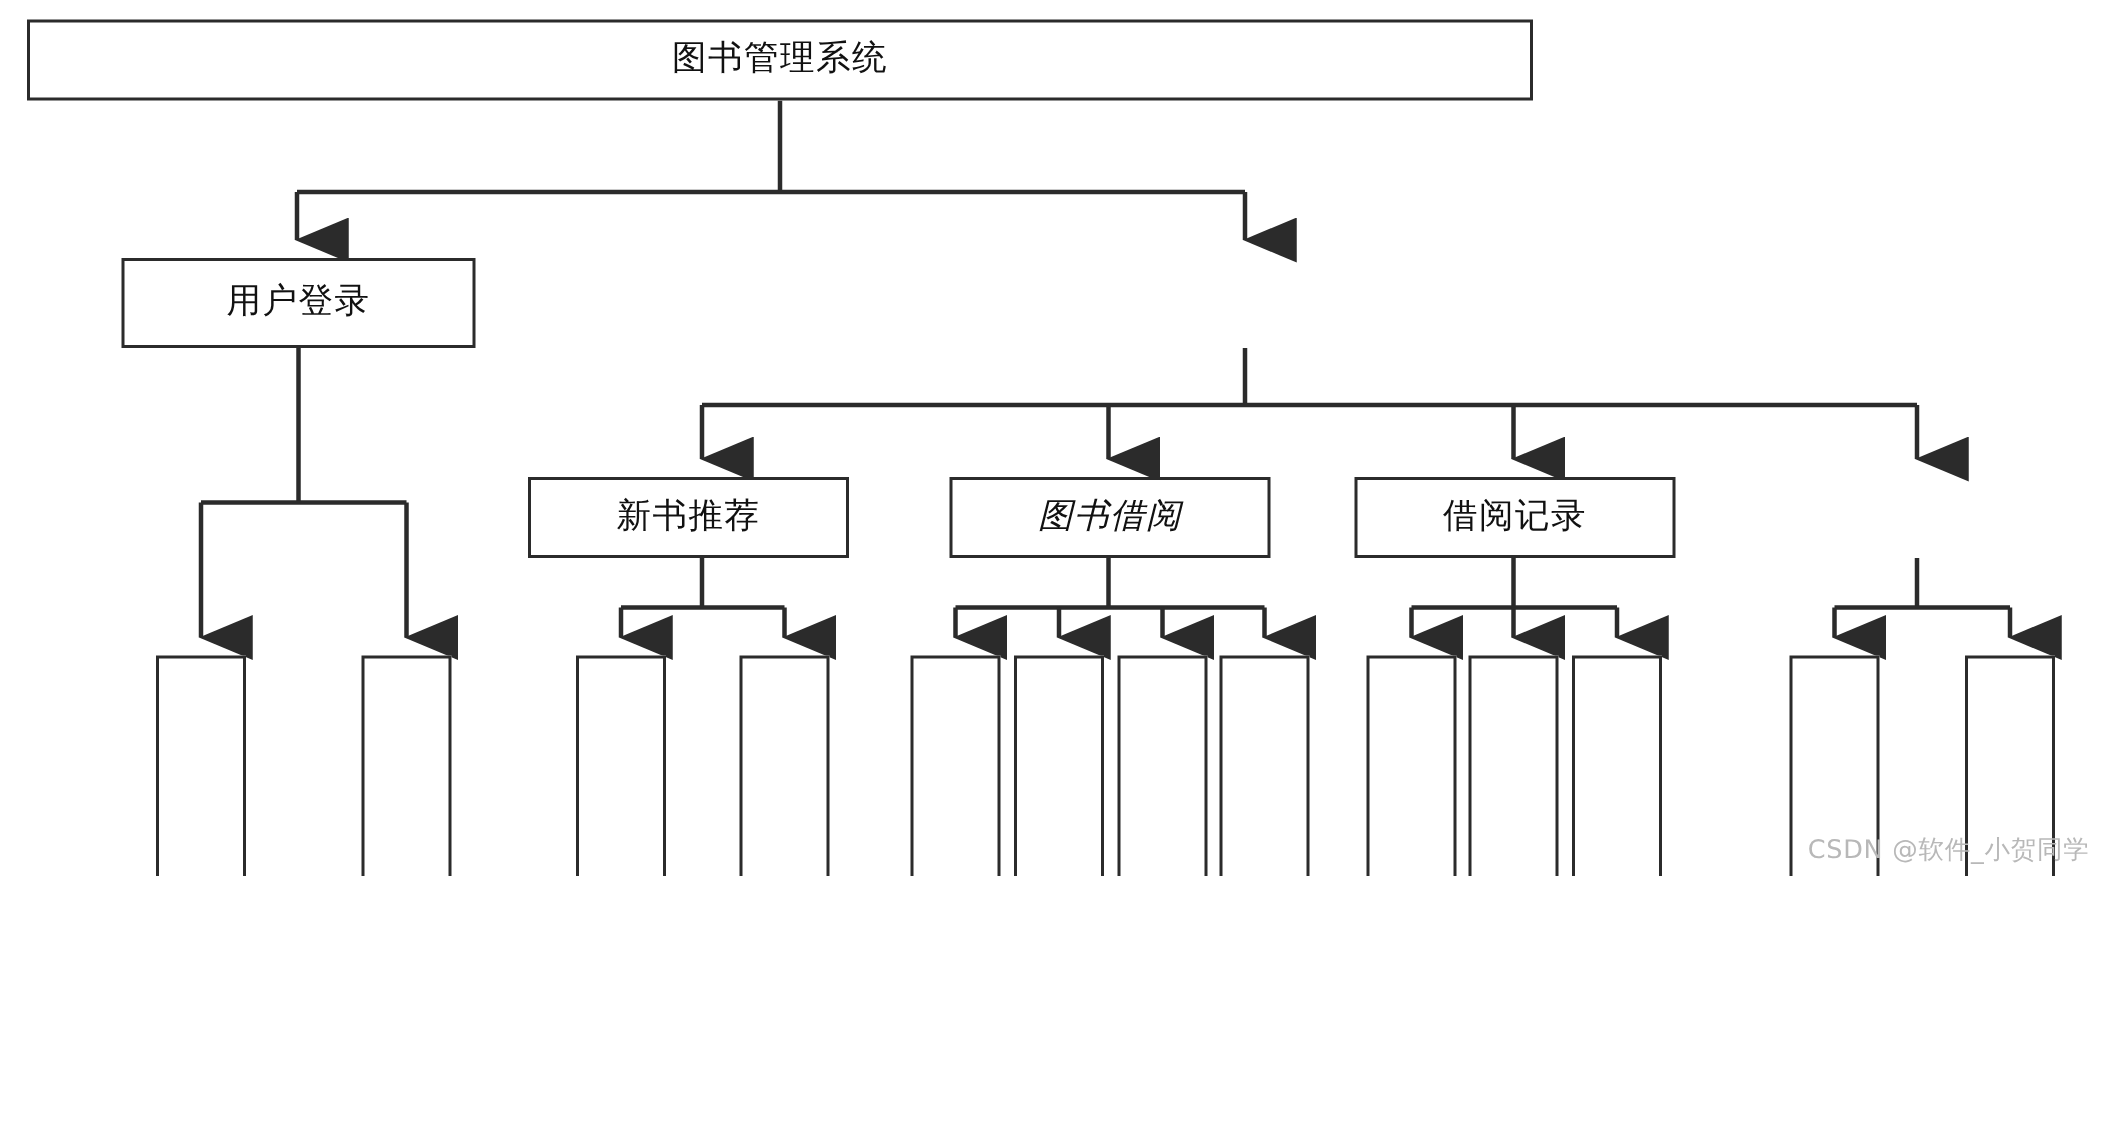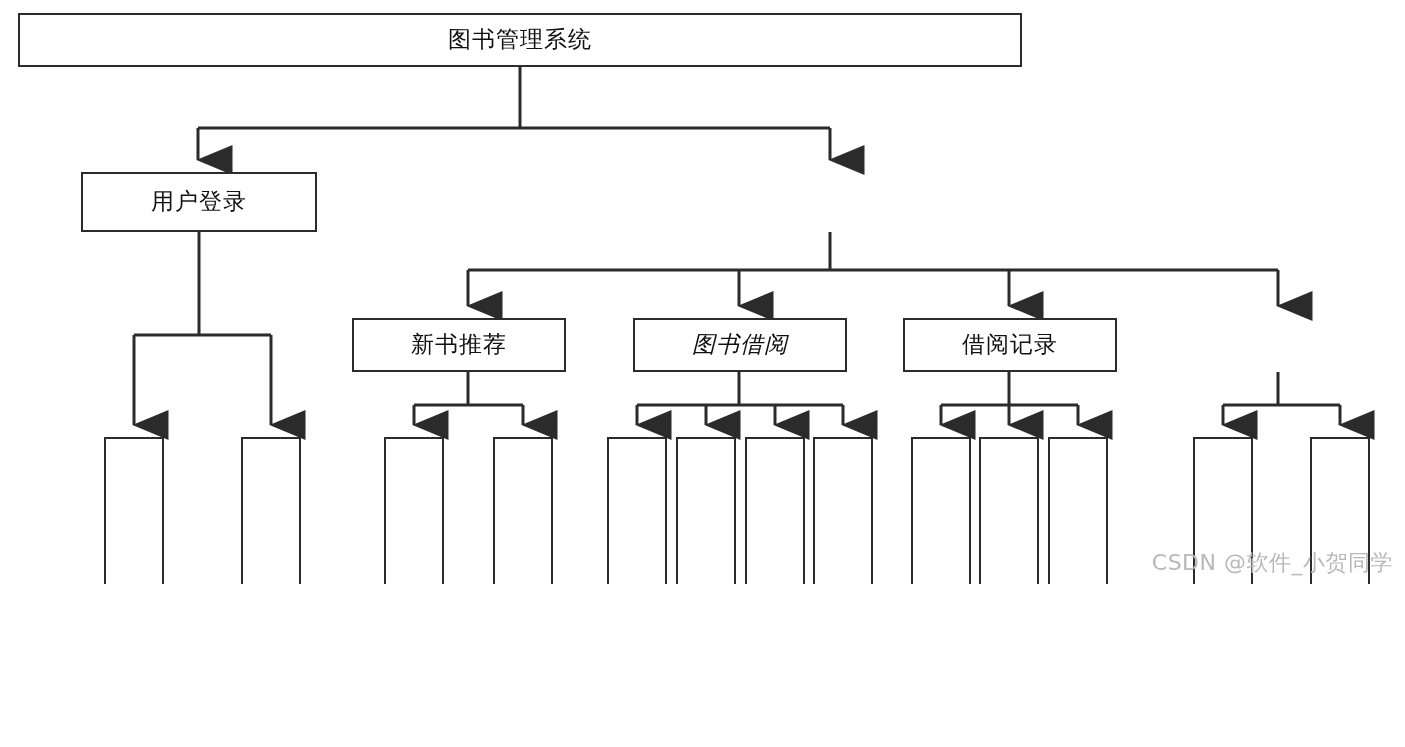--- a/index.html
+++ b/index.html
@@ -52,21 +52,21 @@
     align-items:flex-start;
     justify-content:center;
   }
   .node.v.tall{
     align-items:flex-start;
   }
   .watermark{
     position:absolute;
     right:12px;
     bottom:6px;
-    font-size:22px;
+    font-size:17px;
     color:#b8b8b8;
     letter-spacing:0.5px;
     white-space:nowrap;
     user-select:none;
   }
 </style>
 </head>
 <body>
 
 <div id="stage">

